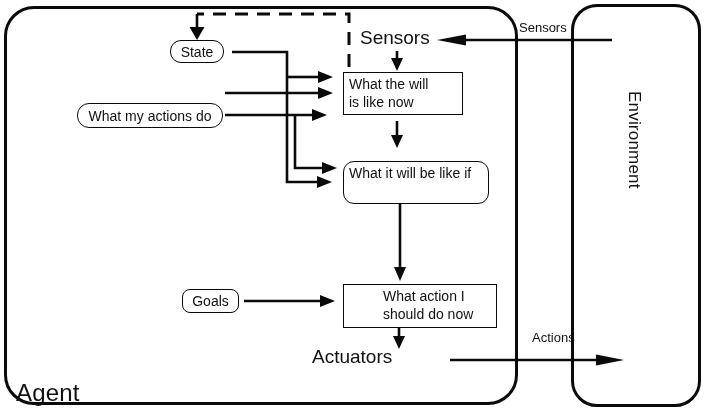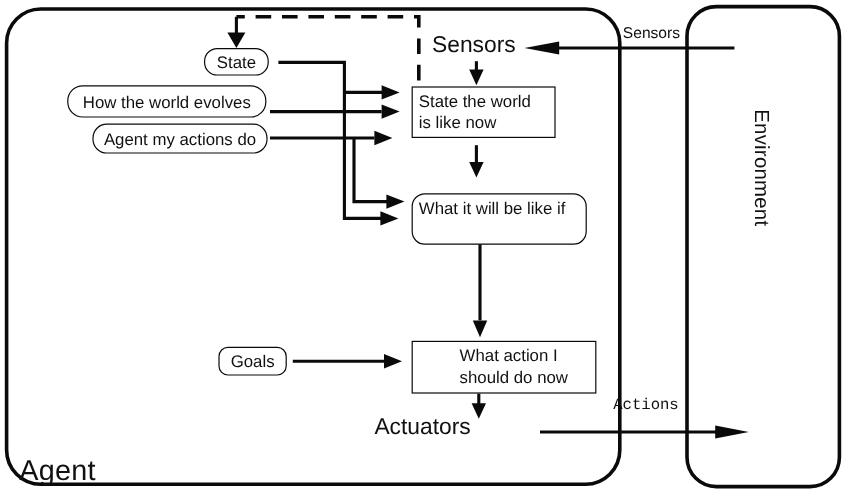--- a/index.html
+++ b/index.html
@@ -83,23 +83,22 @@
   .flow-label {
     position: absolute;
     z-index: 2;
     font-size: 13px;
   }
   .precepts-label {
     left: 519px;
     top: 20px;
   }
   .actions-label {
-    left: 511px;
+    left: 532px;
     top: 330px;
-    font-family: Liberation Mono, monospace;
   }
   .round-node {
     position: absolute;
     z-index: 2;
     border: 1.6px solid #0a0a0a;
     border-radius: 10px;
     background: #ffffff;
     font-size: 14px;
     display: flex;
     align-items: center;
@@ -214,32 +213,29 @@
   <div class="corner-label env-label">Environment</div>
 
   <div class="big-label sensors-label">Sensors</div>
   <div class="big-label actuators-label">Actuators</div>
   <div class="flow-label precepts-label">Sensors</div>
   <div class="flow-label actions-label">Actions</div>
 
   <div class="round-node state-node">
     <span>State</span>
   </div>
-  <div class="round-node evolves-node">
-    <span>How the world evolves</span>
-  </div>
   <div class="round-node actions-node">
-    <span>Agent my actions do</span>
+    <span>What my actions do</span>
   </div>
   <div class="round-node goals-node">
     <span>Goals</span>
   </div>
 
   <div class="process-node world-now-node">
-    <div>State the world</div>
+    <div>What the will</div>
     <div>is like now</div>
   </div>
   <div class="process-node future-node">
     <div>What it will be like if</div>
   </div>
   <div class="process-node decision-node">
     <div>What action I</div>
     <div>should do now</div>
   </div>
 

